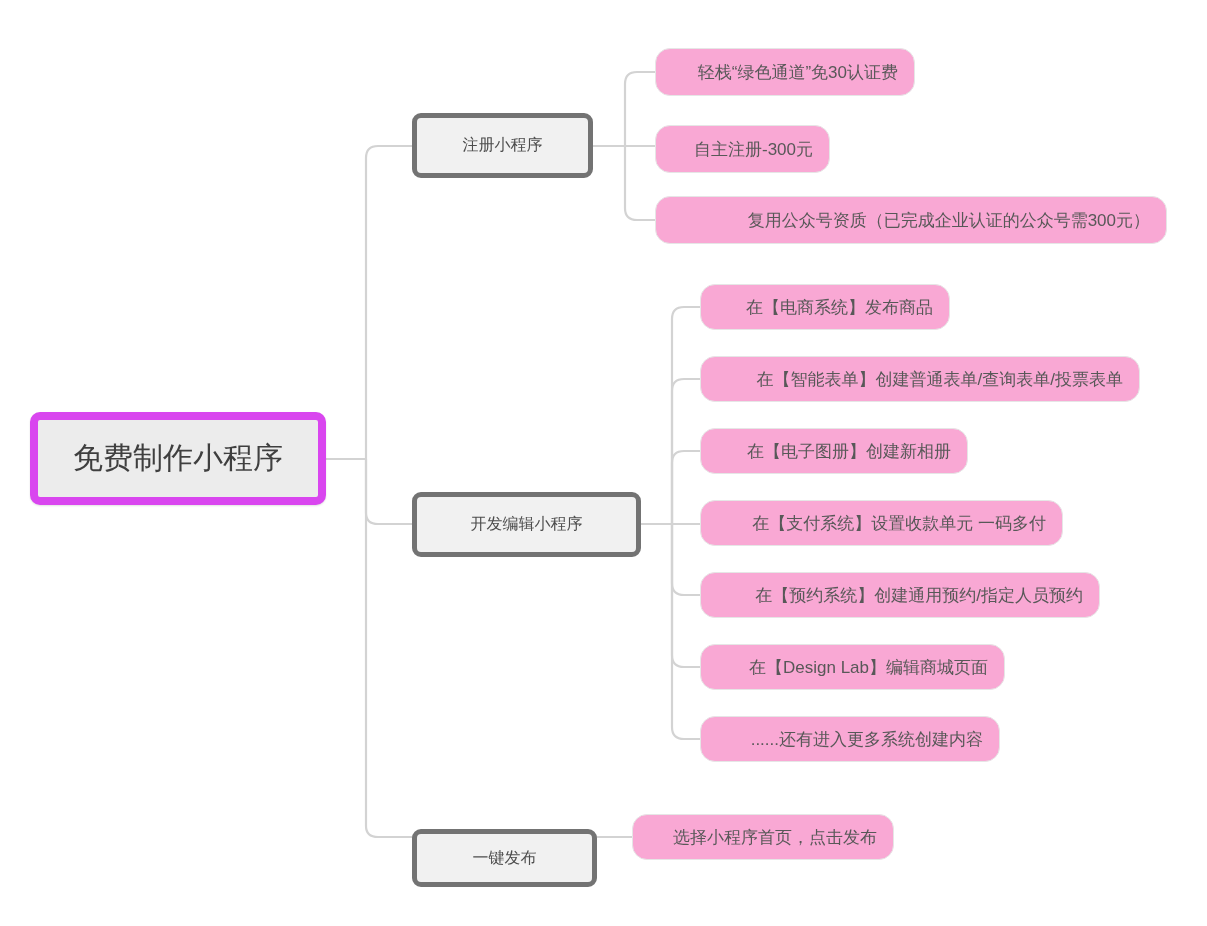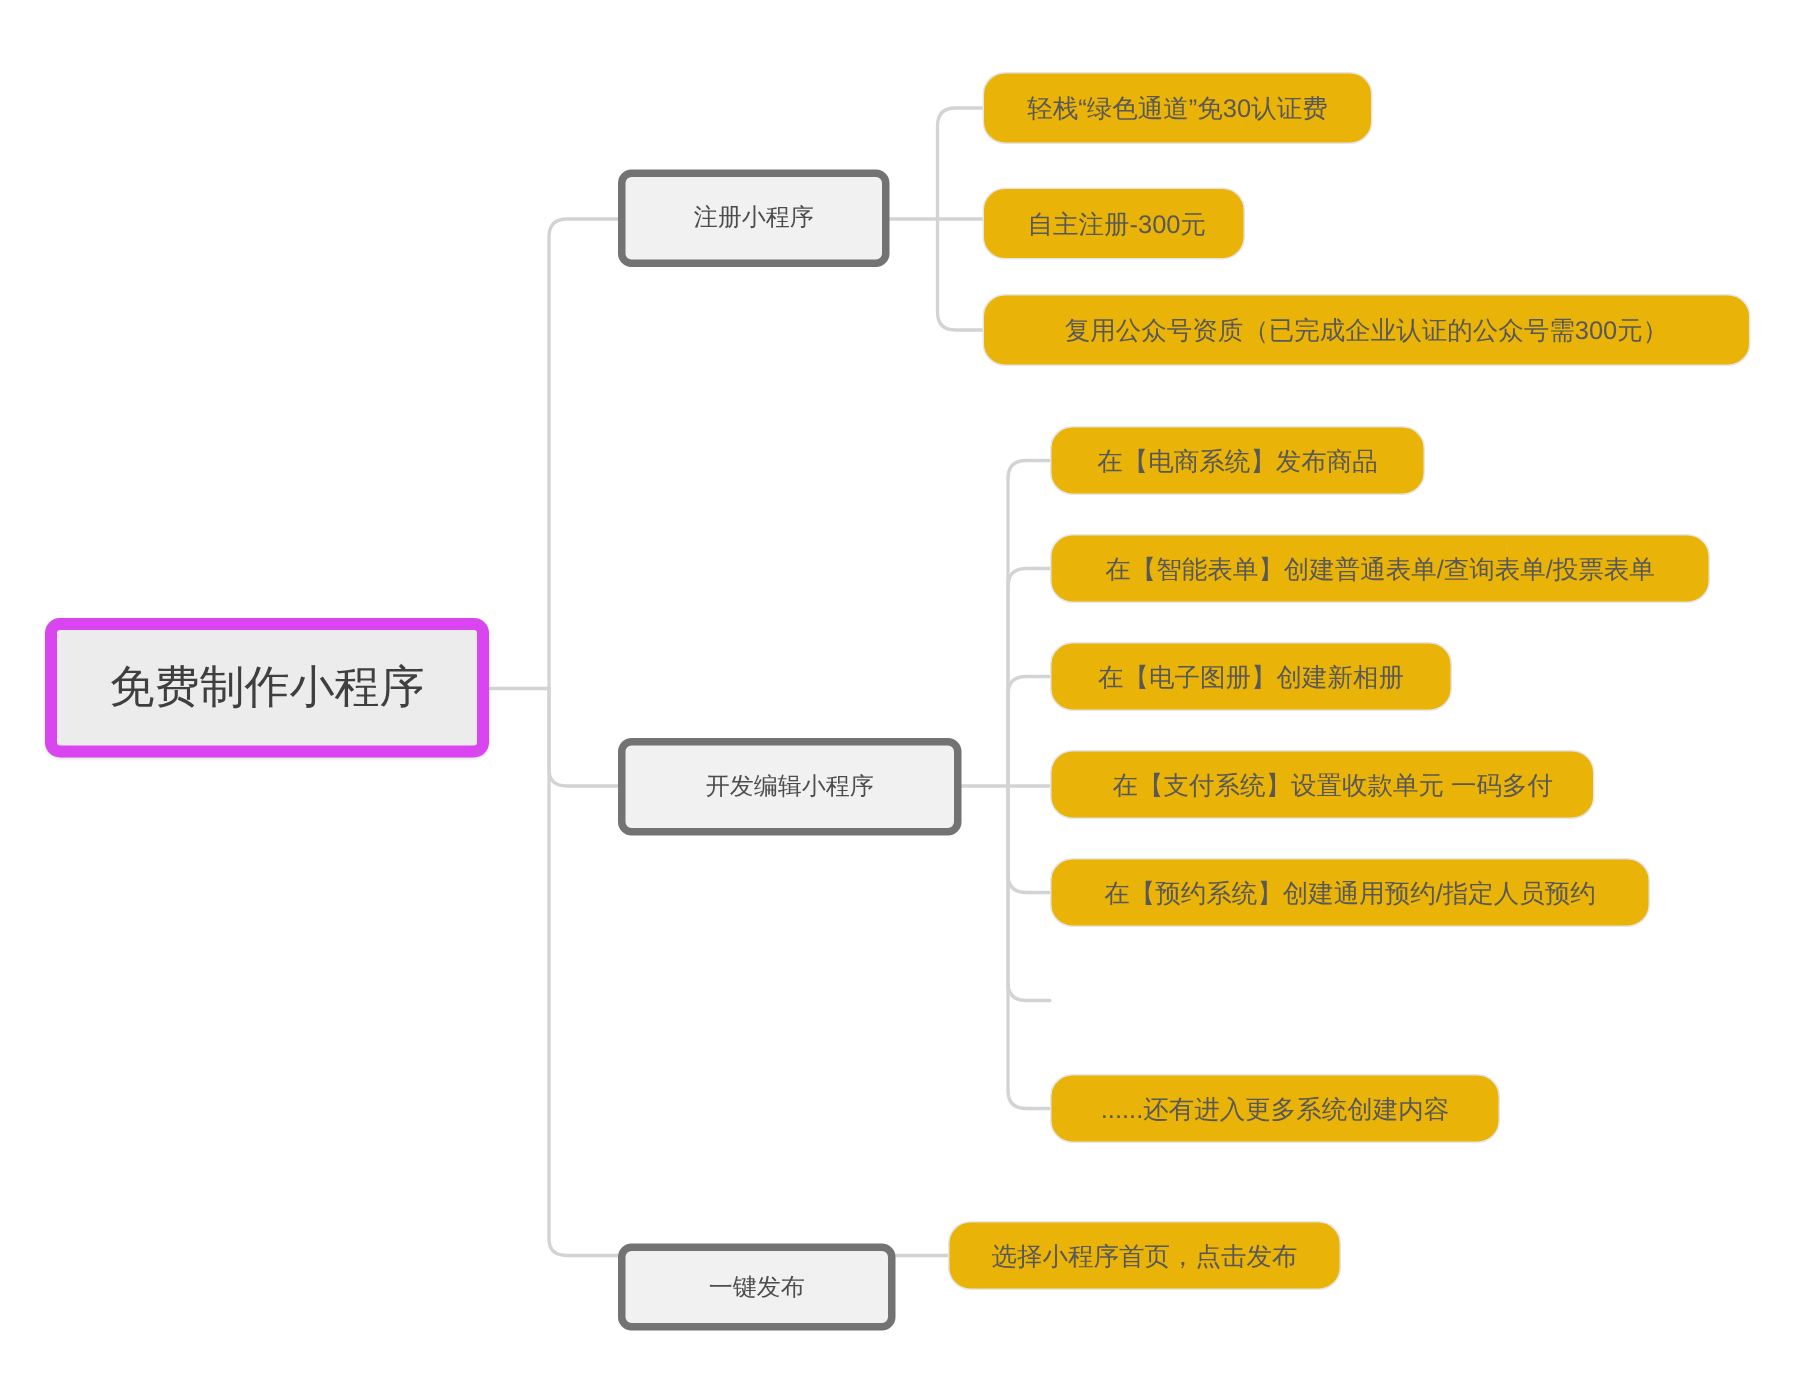--- a/index.html
+++ b/index.html
@@ -55,26 +55,27 @@
   .node-branch {
     background: #f1f1f1;
     border: 5px solid #737373;
     font-size: 16px;
     color: #4d4d4d;
     border-radius: 9px;
     text-align: center;
   }
 
   .node-leaf {
-    background: #eab308;
+    background: #f9a8d4;
     border: 1px solid #e6e6e6;
     font-size: 17px;
     color: #585858;
     border-radius: 15px;
     padding: 0 16px;
+    justify-content: flex-end;
   }
 </style>
 </head>
 <body>
 
 <div id="canvas">
   <svg id="edges" viewBox="0 0 1207 926" xmlns="http://www.w3.org/2000/svg">
     <g fill="none" stroke="#d3d3d3" stroke-width="2.2" stroke-linecap="round" stroke-linejoin="round">
 
       <path d="M 326 459 L 366 459"></path>
@@ -137,20 +138,23 @@
   </div>
 
   <div class="node node-leaf" style="left:700px; top:500px; width:363px; height:46px;padding-left:30px;">
     <span>在【支付系统】设置收款单元 一码多付</span>
   </div>
 
   <div class="node node-leaf" style="left:700px; top:572px; width:400px; height:46px;">
     <span>在【预约系统】创建通用预约/指定人员预约</span>
   </div>
 
+  <div class="node node-leaf" style="left:700px; top:644px; width:305px; height:46px;">
+    <span>在【Design Lab】编辑商城页面</span>
+  </div>
 
   <div class="node node-leaf" style="left:700px; top:716px; width:300px; height:46px;">
     <span>......还有进入更多系统创建内容</span>
   </div>
 
   <div class="node node-branch" style="left:412px; top:808px; width:185px; height:58px;margin-top:21px;">
     <span>一键发布</span>
   </div>
 
   <div class="node node-leaf" style="left:632px; top:814px; width:262px; height:46px;">

